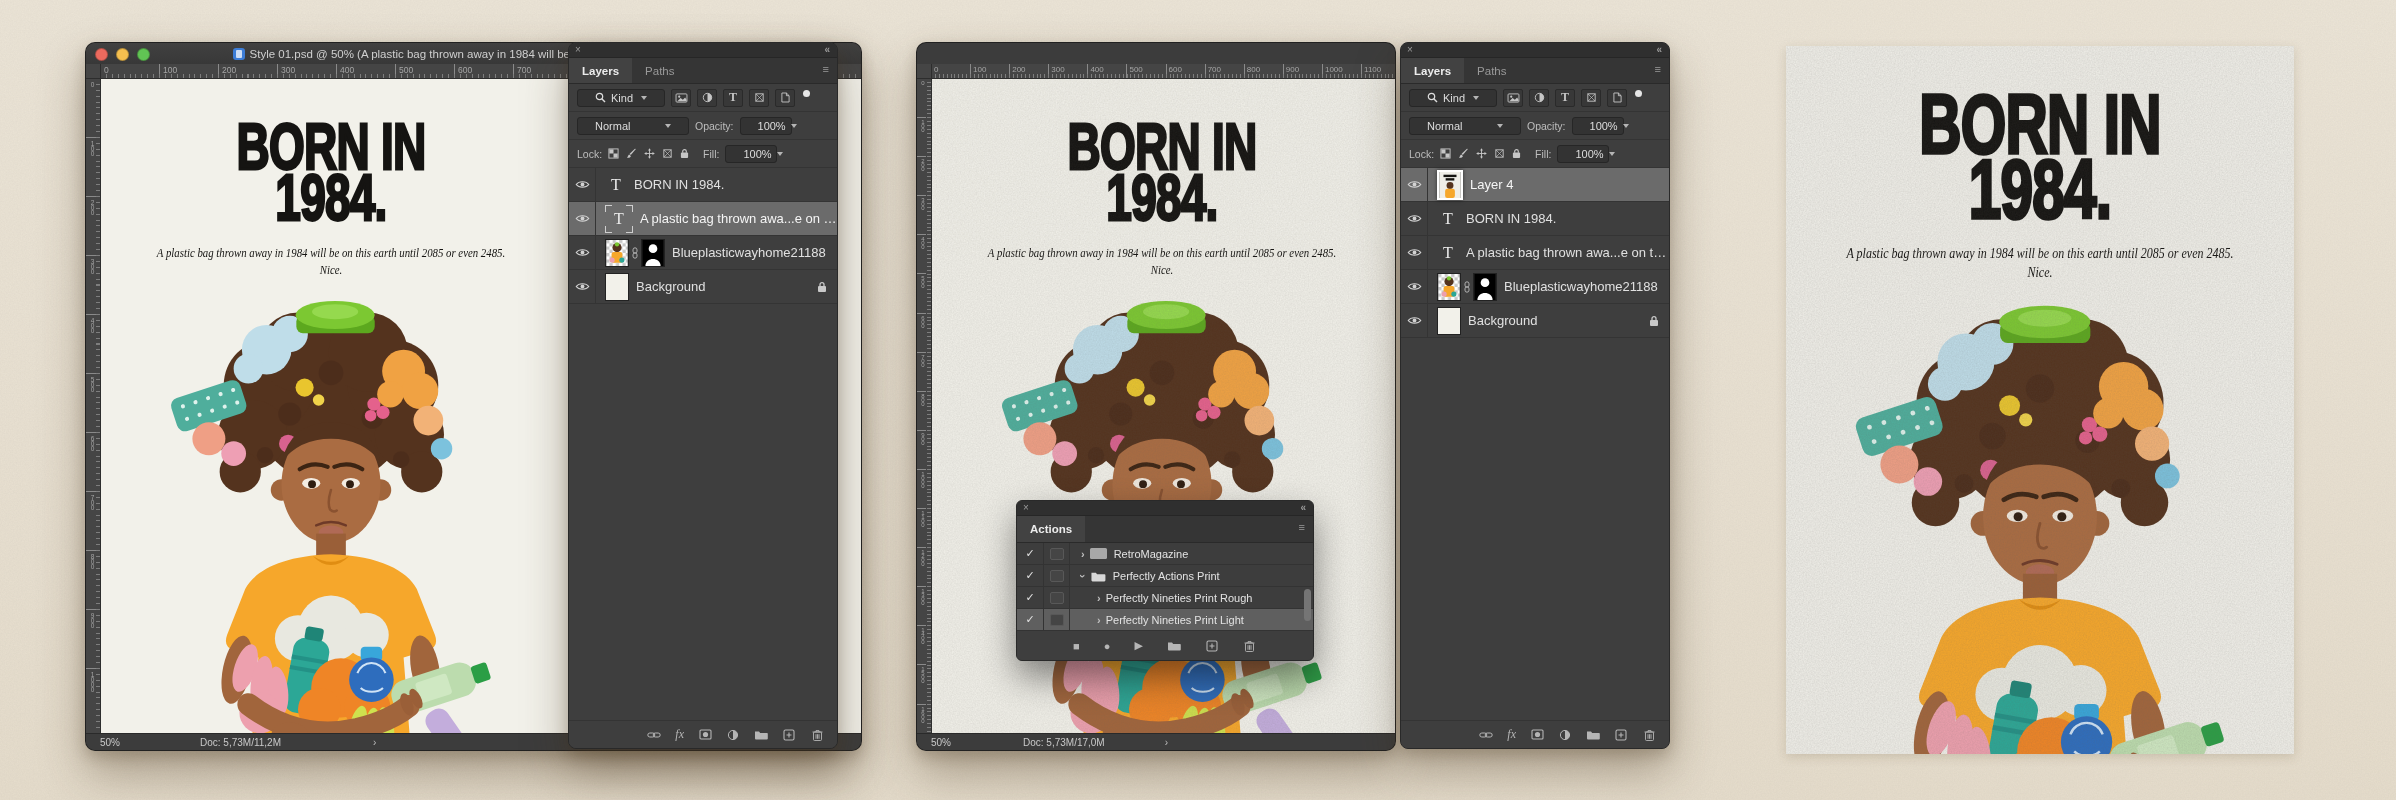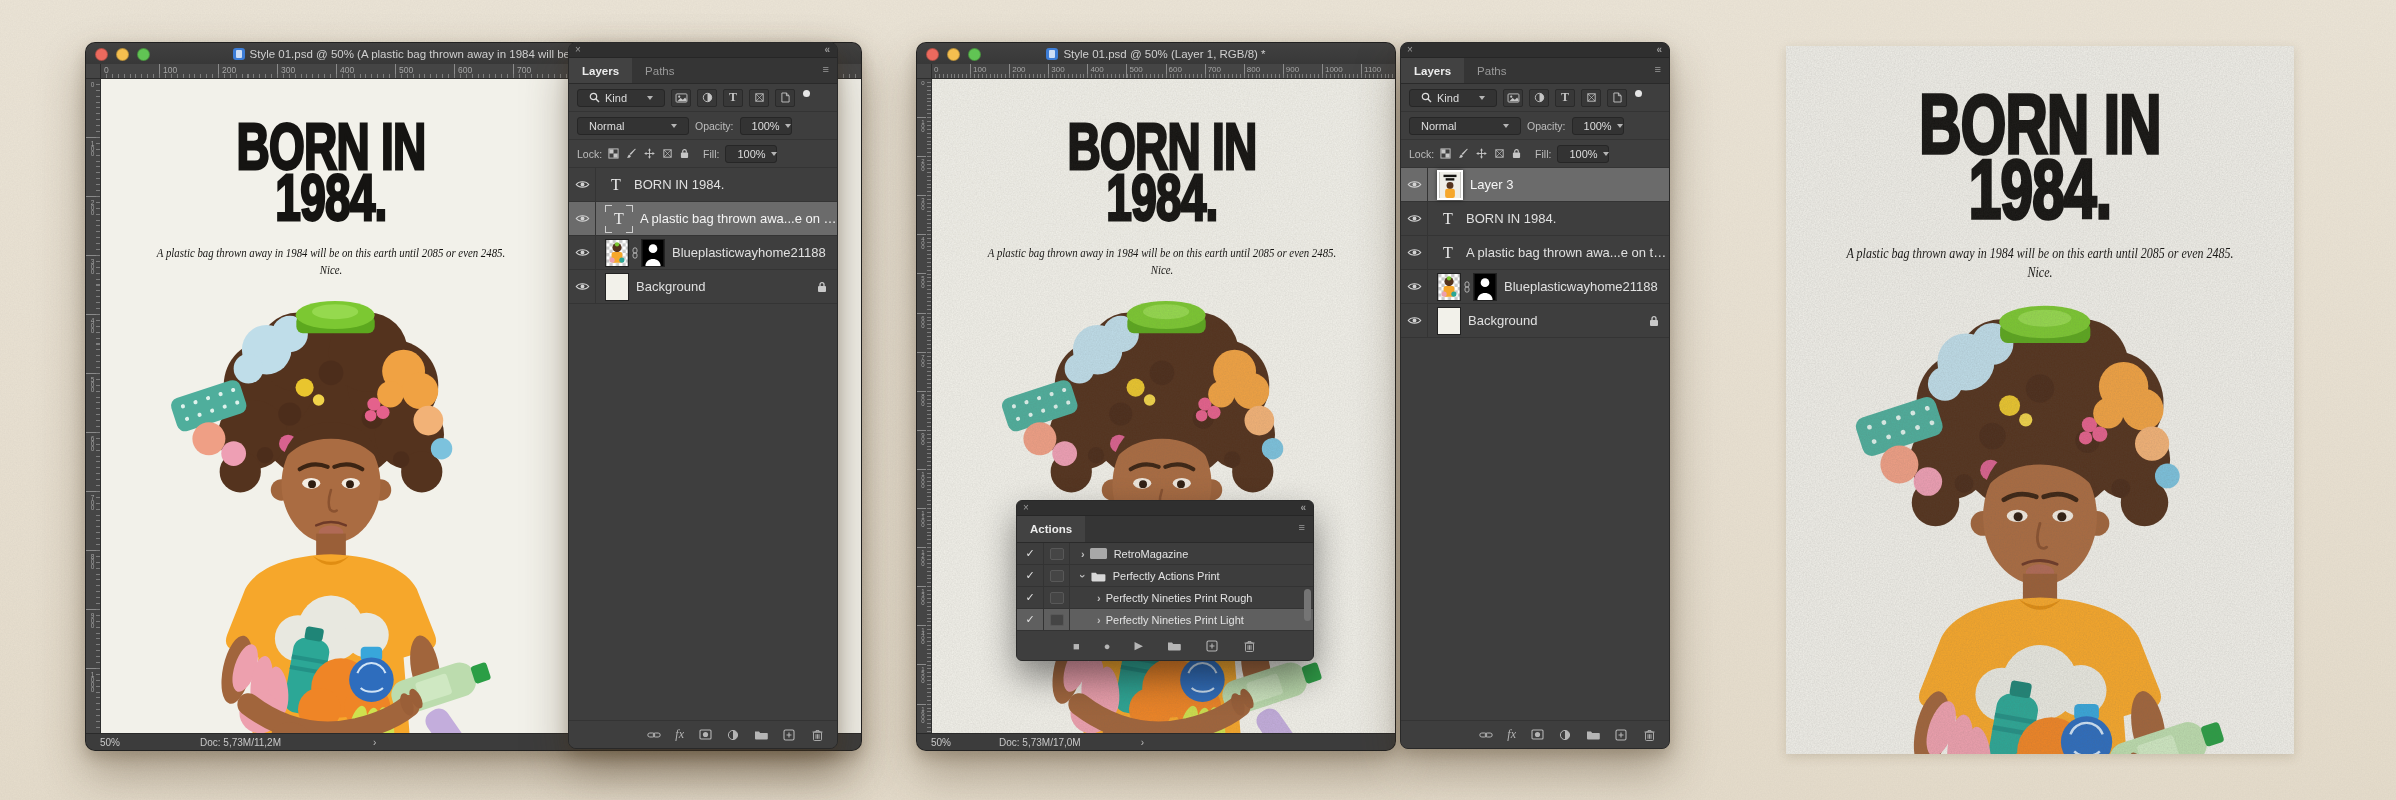--- a/index.html
+++ b/index.html
@@ -68,21 +68,21 @@
   .dock-topbar{height:14px;background:#2f2f2f;position:relative;border-bottom:1px solid #262626;}
   .xicon{position:absolute;left:6px;top:0px;font-size:10px;color:#9a9a9a;line-height:14px;}
   .collapseicon{position:absolute;right:7px;top:0;font-size:10px;color:#9a9a9a;line-height:14px;font-weight:bold;}
   .dock-tabs{height:25px;background:#353535;display:flex;align-items:stretch;border-bottom:1px solid #2a2a2a;position:relative;}
   .tab{padding:0 13px;display:flex;align-items:center;font-size:11.5px;}
   .tab.active{background:#424242;color:#ececec;font-weight:bold;}
   .tab.inactive{color:#999;}
   .tabmenu{position:absolute;right:8px;top:5px;color:#9a9a9a;font-size:11px;}
   .prow{display:flex;align-items:center;gap:6px;height:27px;padding:0 8px;border-bottom:1px solid #343434;}
   .dd{background:#333;border:1px solid #262626;border-radius:3px;height:18px;display:flex;align-items:center;
-      padding:0 11px;gap:5px;color:#ddd;box-sizing:border-box;}
+      padding:0 17px;gap:5px;color:#ddd;box-sizing:border-box;}
   .ddarrow{width:0;height:0;border-left:3.5px solid transparent;border-right:3.5px solid transparent;border-top:4px solid #b5b5b5;margin-left:auto;}
   .kindbox{width:88px;}
   .normalbox{width:112px;}
   .valbox{width:52px;}
   .fic{width:20px;height:18px;display:flex;align-items:center;justify-content:center;color:#c6c6c6;
        background:#383838;border:1px solid #2a2a2a;border-radius:2px;box-sizing:border-box;}
   .ficT{font-family:"Liberation Serif",serif;font-weight:bold;font-size:12px;}
   .fdot{width:7px;height:7px;border-radius:50%;background:#e6e6e6;margin:-8px 0 0 2px;}
   .plabel{color:#bdbdbd;font-size:10.5px;}
   .lockicons{display:flex;align-items:center;gap:7px;color:#c6c6c6;}
@@ -591,31 +591,20 @@
       </span>
     <span class="bic">
         <svg width="11" height="12">
           <use href="#sym-trash"></use>
         </svg>
       </span>
   </div>
 </div>
 
 <div class="win w2" style="left:916px;top:42px;width:480px;height:709px;z-index:20">
-  <div class="titlebar">
-    <div class="lights">
-      <span class="light red"></span>
-      <span class="light yellow"></span>
-      <span class="light green"></span>
-    </div>
-    <div class="title">
-      <span class="psdicon"></span>
-      <span>Style 01.psd @ 50% (Layer 1, RGB/8) *</span>
-    </div>
-  </div>
   <div class="rcorner"></div>
   <div class="hruler"><span class="hnum39">0</span><span class="hnum39">100</span><span class="hnum39">200</span><span class="hnum39">300</span><span class="hnum39">400</span><span class="hnum39">500</span><span class="hnum39">600</span><span class="hnum39">700</span><span class="hnum39">800</span><span class="hnum39">900</span><span class="hnum39">1000</span><span class="hnum39">1100</span></div>
   <div class="vruler">
       <span class="vnum39">0</span>
       <span class="vnum39">100</span>
       <span class="vnum39">200</span>
       <span class="vnum39">300</span>
       <span class="vnum39">400</span>
       <span class="vnum39">500</span>
       <span class="vnum39">600</span>
@@ -645,21 +634,21 @@
             <use href="#sym-woman"></use>
           </svg>
         </div>
     </div>
     <svg class="grain" style="opacity:.5">
         <rect width="100%" height="100%" filter="url(#grainF)"></rect>
       </svg>
   </div>
   <div class="statusbar">
     <span class="statuszoom">50%</span>
-    <span class="statusdoc" style="margin-left:16px">Doc: 5,73M/17,0M</span>
+    <span class="statusdoc" style="margin-left:40px">Doc: 5,73M/17,0M</span>
     <span class="statuschev" style="margin-left:60px">›</span>
   </div>
 </div>
 
 <div class="dock" style="left:1400px;top:42px;z-index:21">
   <div class="dock-topbar">
     <span class="xicon">×</span>
     <span class="collapseicon">«</span>
   </div>
   <div class="dock-tabs">
@@ -739,21 +728,21 @@
       <div class="eyecell">
           <svg class="eye">
             <use href="#sym-eye"></use>
           </svg>
         </div>
       <div class="thumbwrap">
           <svg class="pthumb" viewBox="0 0 20 24">
             <use href="#sym-miniposter"></use>
           </svg>
         </div>
-      <div class="lname">Layer 3</div>
+      <div class="lname">Layer 4</div>
     </div>
     <div class="lrow">
       <div class="eyecell">
           <svg class="eye">
             <use href="#sym-eye"></use>
           </svg>
         </div>
       <div class="thumbwrap">
           <span class="tthumb">T</span>
         </div>

